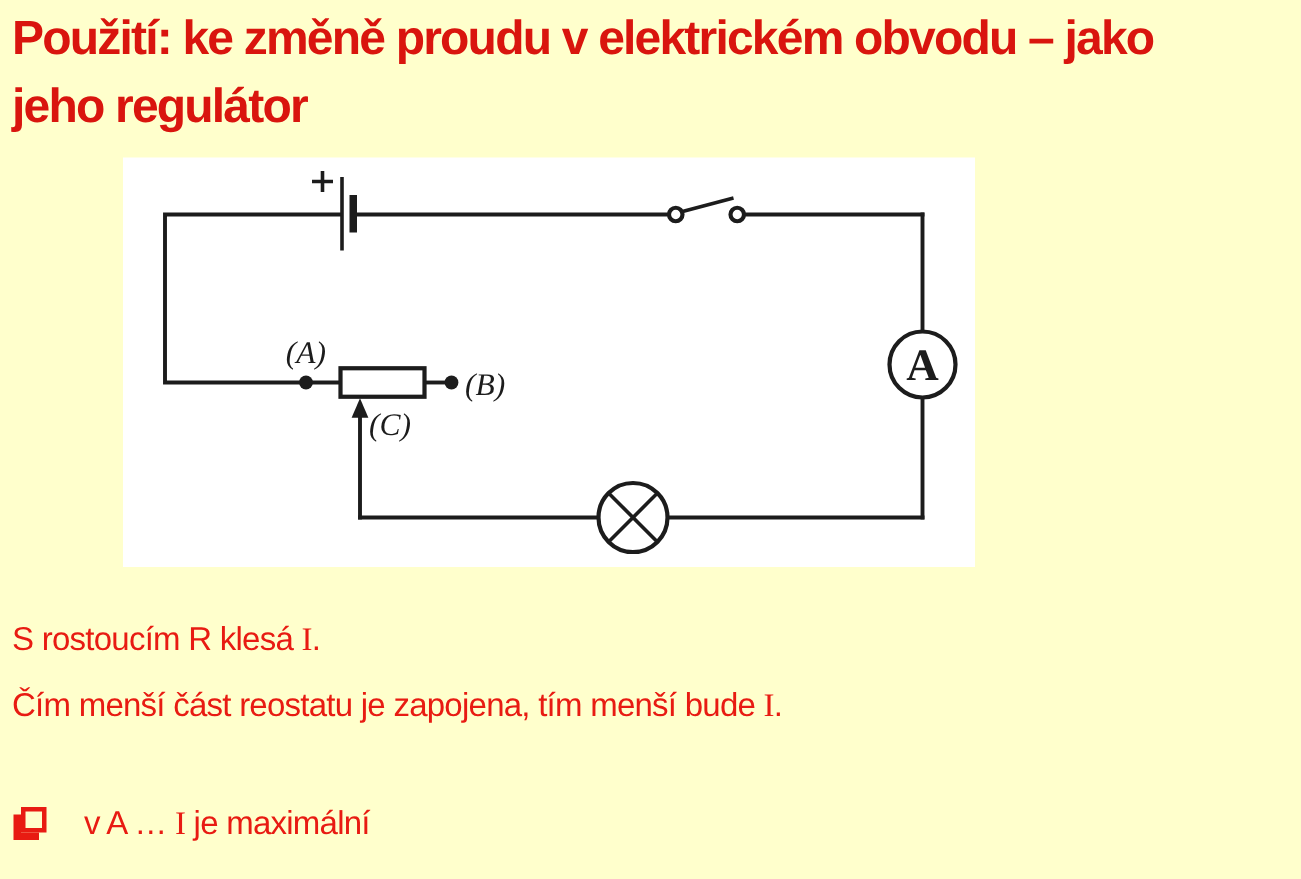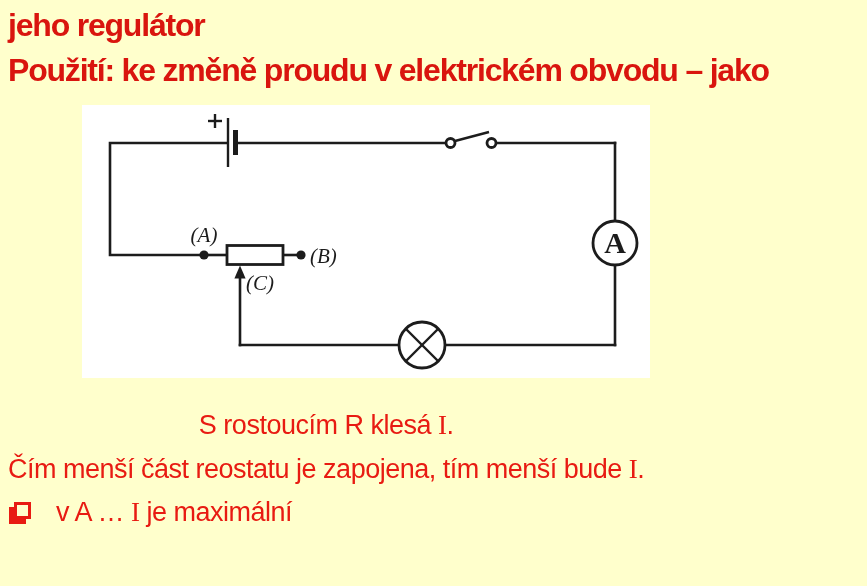--- a/index.html
+++ b/index.html
@@ -60,50 +60,49 @@
     font-size: 30px;
     fill: var(--ink);
     text-anchor: middle;
   }
 
   
   .notes {
     position: absolute;
     left: 8px; top: 404px;
     color: var(--red);
-    font-size: 27px;
+    font-size: 22px;
     letter-spacing: -0.5px;
-    text-align: center;
   }
   .line {
     margin: 0;
     height: 43.5px;
     line-height: 43.5px;
     white-space: nowrap;
   }
   .sym { font-family: "Liberation Serif", serif; }
-  .bullet-row { display: flex; align-items: center; height: 43.5px; }
+  .bullet-row { display: flex; align-items: center; height: 43.5px; margin-top: 36px; }
   .bullet-sq {
     display: inline-block;
     width: 17px; height: 17px;
     border: 3.5px solid var(--red);
     background: var(--bg);
     box-shadow: -5px 5px 0 0 var(--red);
     margin: 0 25px 4px 6px;
     flex: 0 0 auto;
   }
 </style>
 </head>
 <body>
 
 <div class="slide">
 
   <header class="title">
+    <div>Použití: ke změně proudu v elektrickém obvodu – jako</div>
     <div>jeho regulátor</div>
-    <div>Použití: ke změně proudu v elektrickém obvodu – jako</div>
   </header>
 
   <figure class="circuit">
     <svg viewBox="0 0 568 273">
 
       <g>
         <polyline class="wire" points="145,38 28,38 28,150 118,150"></polyline>
         <line class="wire" x1="154" y1="38" x2="364" y2="38"></line>
         <line class="wire" x1="414" y1="38" x2="533" y2="38"></line>
         <line class="wire" x1="533" y1="38" x2="533" y2="116"></line>

